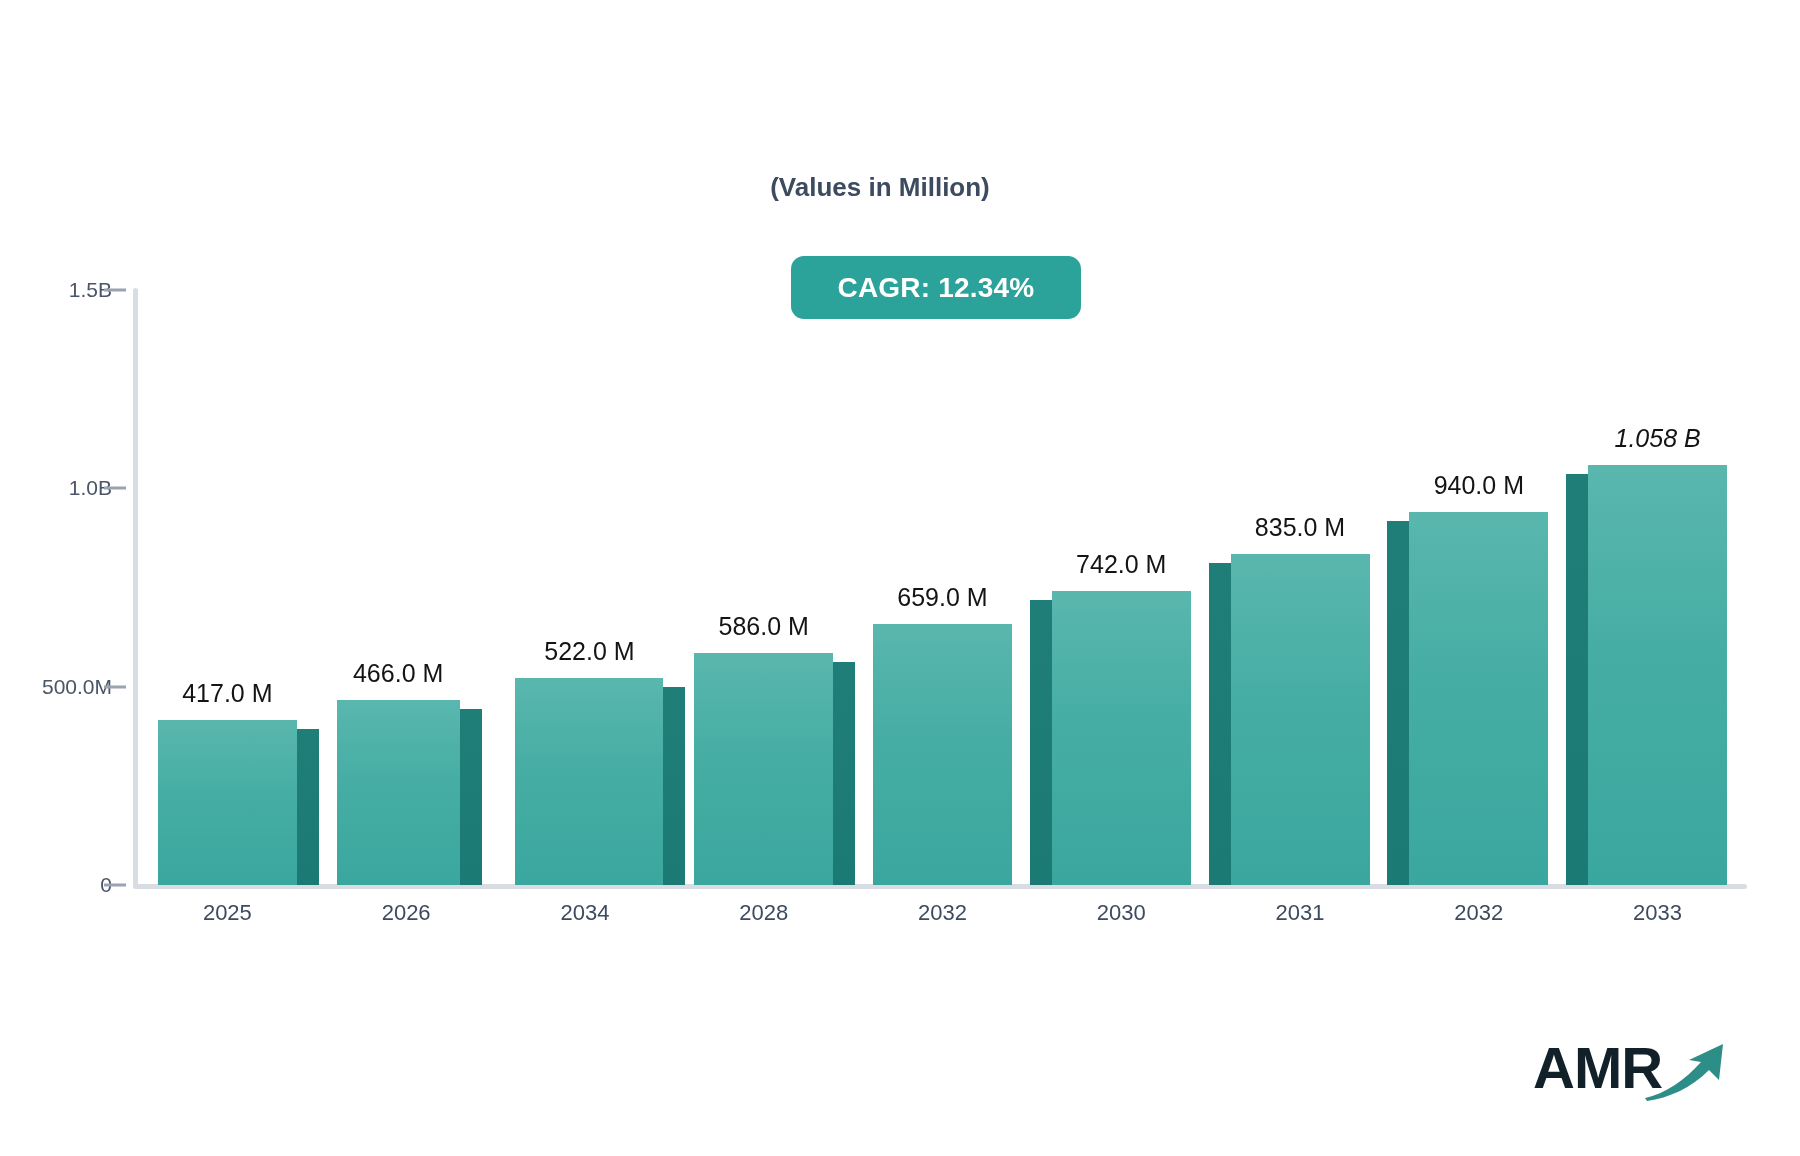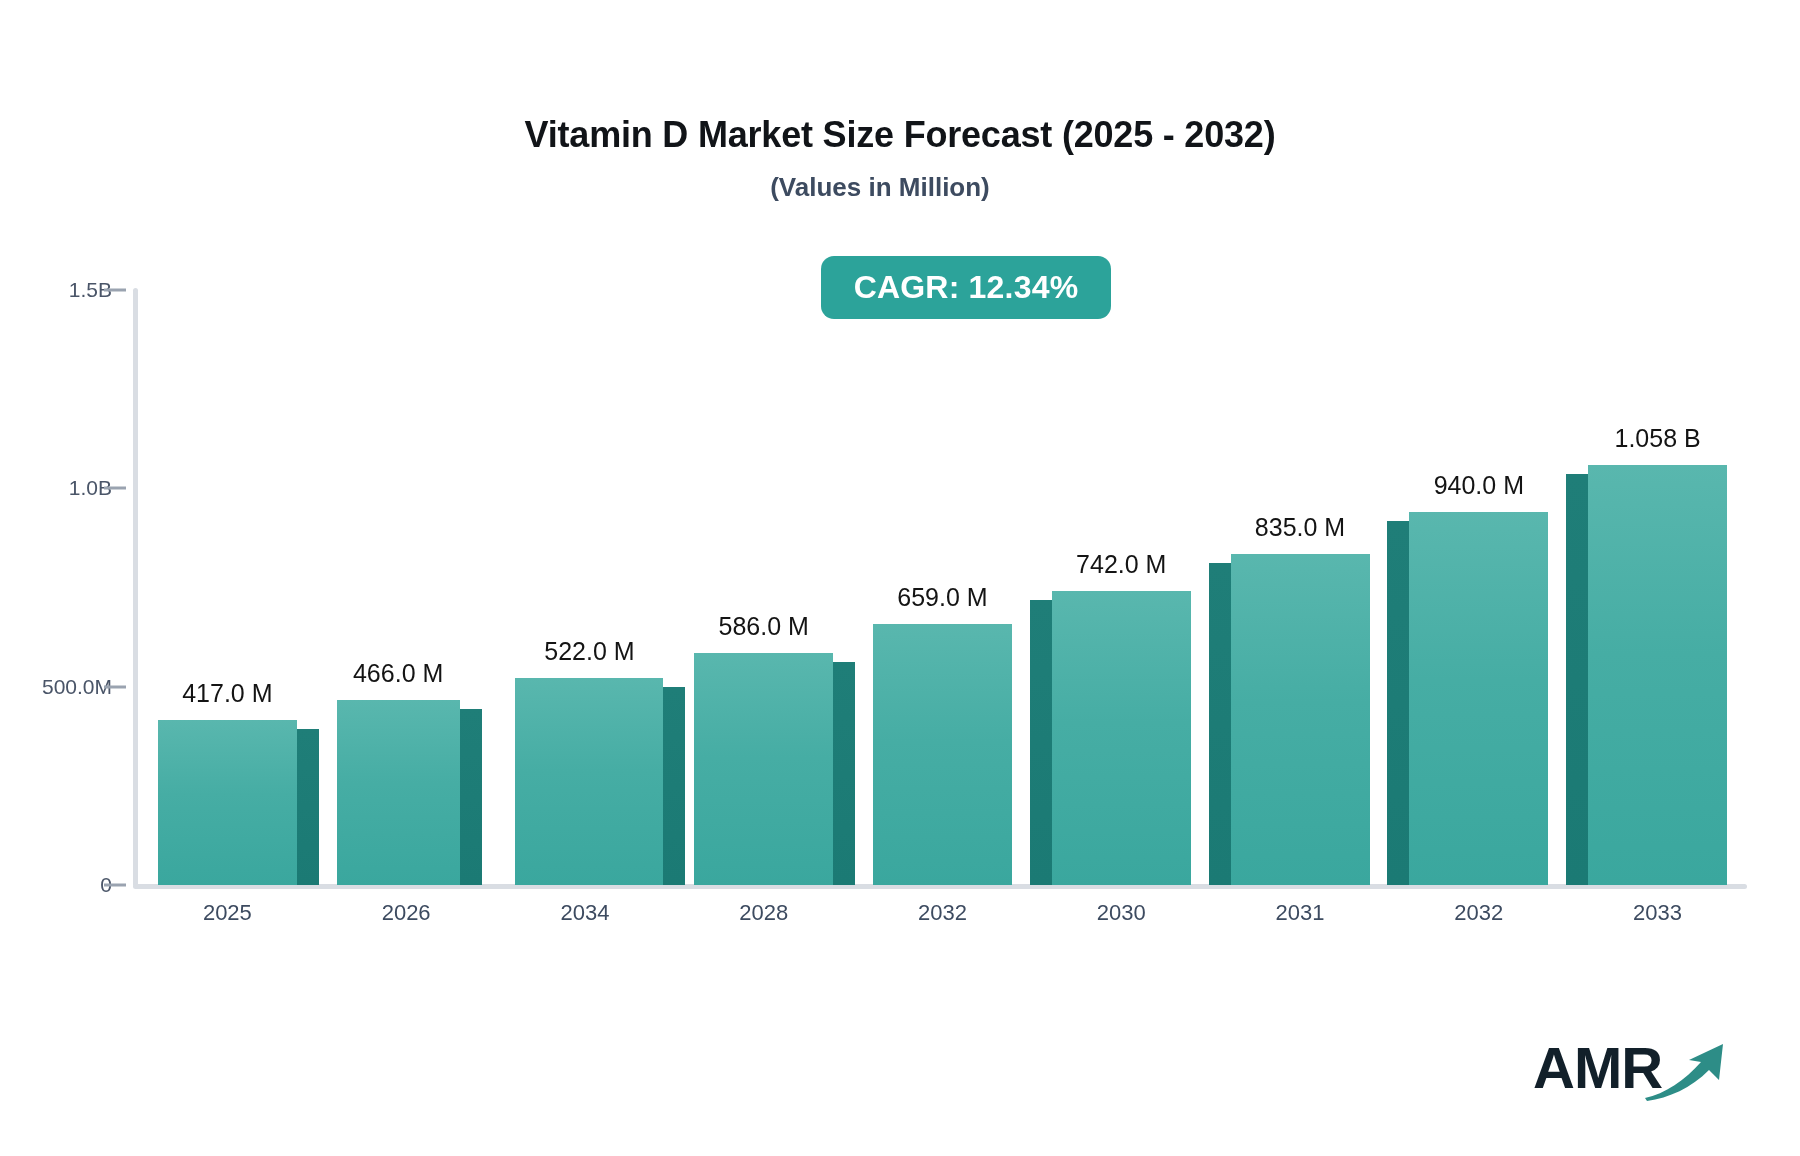--- a/index.html
+++ b/index.html
@@ -24,23 +24,22 @@
     font-size:26px; font-weight:bold; color:#3d4b60;
   }
 
   
   .cagr-badge {
     position:absolute; top:256px; left:791px;
     width:290px; height:63px;
     background:#2CA39A;
     border-radius:13px;
     display:flex; align-items:center; justify-content:center;
-    color:#ffffff; font-size:32px; font-weight:bold;
+    color:#ffffff; font-size:28px; font-weight:bold;
     letter-spacing:0.2px;
-    margin-left:30px;
   }
 
   
   
   .plot { position:absolute; left:0; top:0; width:1800px; height:1156px; }
 
   .yaxis-line {
     position:absolute; left:133px; top:288px;
     width:5px; height:599px;
     background:#d9dde3; border-radius:3px;
@@ -109,21 +108,20 @@
     font-size:58px; font-weight:bold; color:#12202a;
     letter-spacing:-1px;
   }
   .logo-arrow { position:absolute; left:110px; top:8px; }
 </style>
 </head>
 <body>
 
 <div class="page">
 
-  <div class="title">Vitamin D Market Size Forecast (2025 - 2032)</div>
   <div class="subtitle">(Values in Million)</div>
 
   <div class="cagr-badge">CAGR: 12.34%</div>
 
   <div class="plot">
     <div class="yaxis-line"></div>
     <div class="xaxis-line"></div>
     <div id="yticks">
         <div class="ytick-label" style="top: 290px; left: 0px; width: 112px;">1.5B</div>
         <div class="ytick-dash" style="top: 290px; left: 104px;"></div>
@@ -203,21 +201,21 @@
             <div style="position: absolute; top: 0px; width: 0px;"></div>
             <div class="bar-value" style="bottom: 384.867px;">940.0 M</div>
           </div>
           <div class="xtick-label">2032</div>
         </div>
         <div class="bar-slot" style="left: 1430.22px; width: 178.778px;">
           <div class="col" style="height: 419.673px; width: 139px; left: 19.8889px;">
             <div class="col-face"></div>
             <div class="col-side left" style="height: 410.673px;"></div>
             <div style="position: absolute; top: 0px; width: 0px;"></div>
-            <div class="bar-value" style="bottom: 431.673px;">1.058 B</div>
+            <div class="bar-value" style="bottom: 431.673px; font-style: italic;">1.058 B</div>
           </div>
           <div class="xtick-label">2033</div>
         </div>
       </div>
   </div>
 
   <div class="logo">
     <div class="logo-text">AMR</div>
     <svg class="logo-arrow" width="88" height="62" viewBox="0 0 88 62">
       <path d="M2 58 C22 54 42 40 58 22 L46 20 L80 4 L76 40 L66 30 C48 48 26 58 4 61 Z" fill="#2d8d87"></path>

